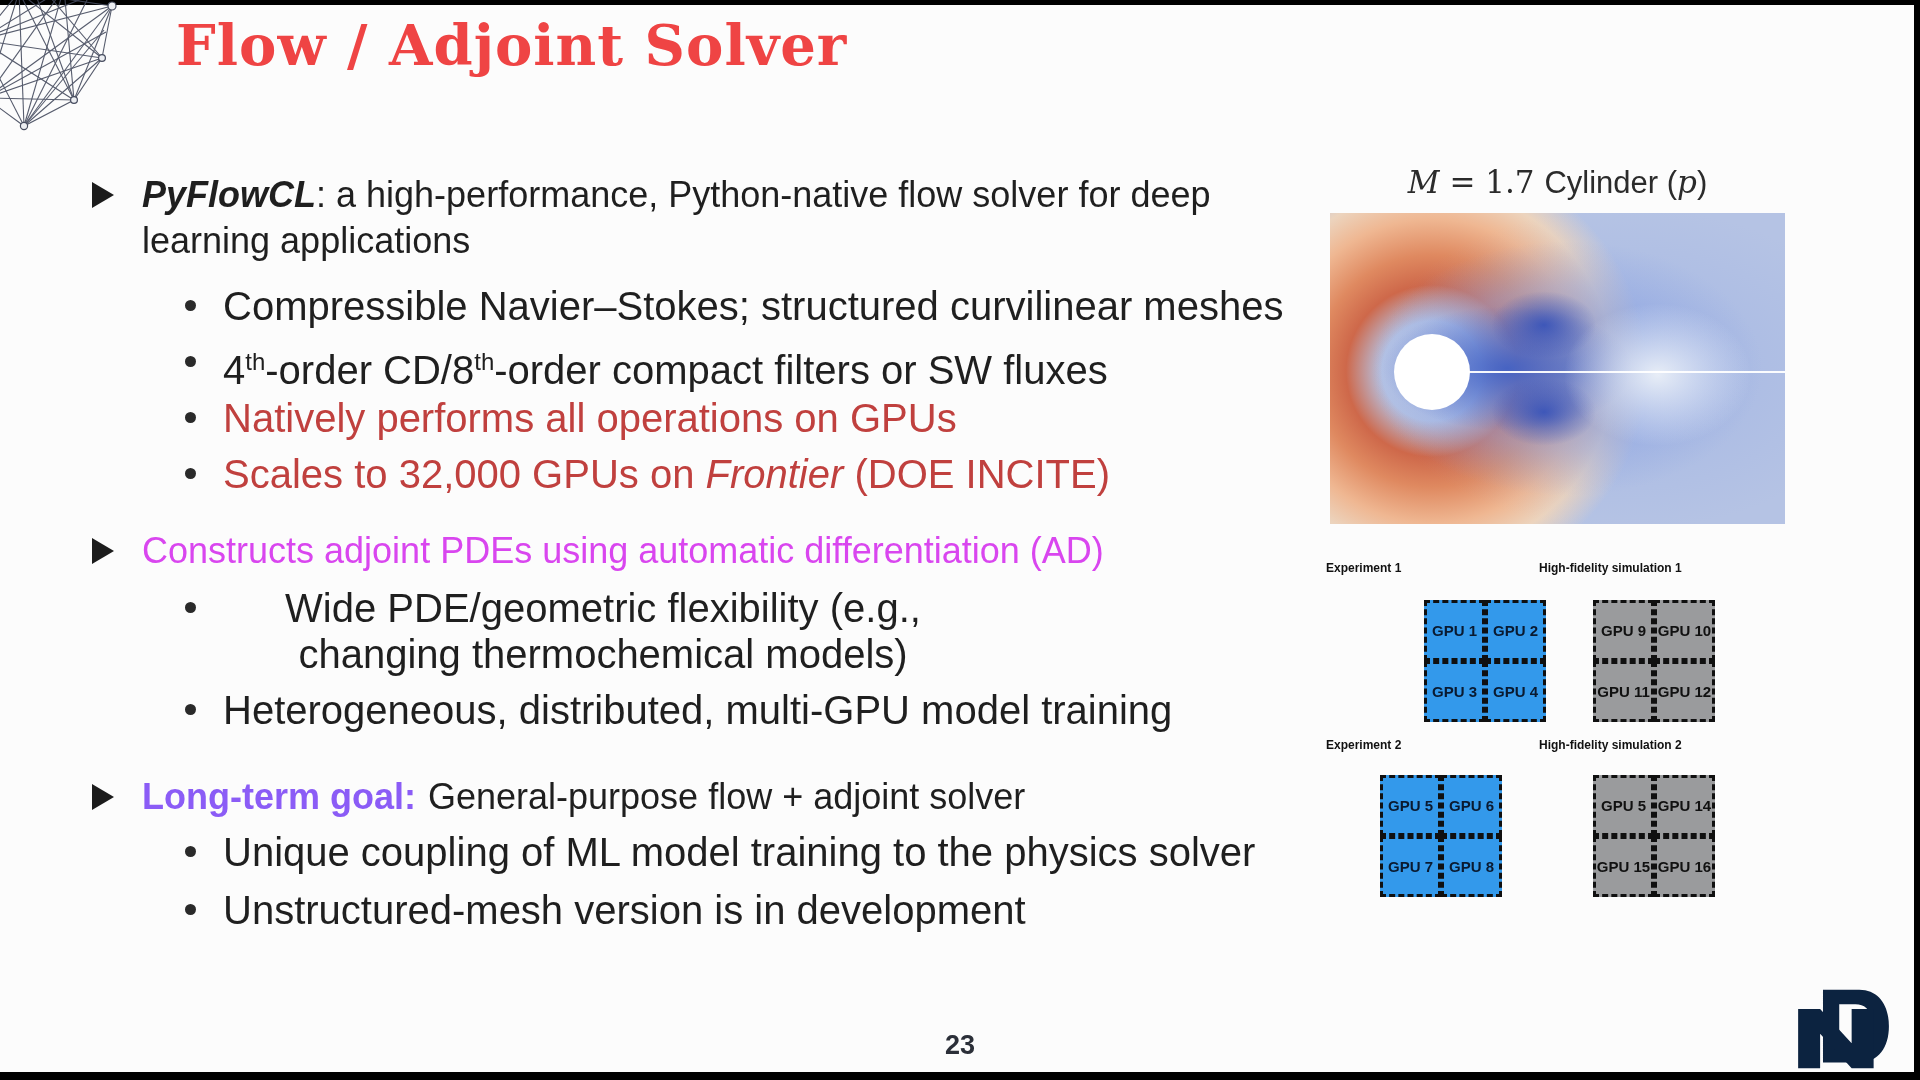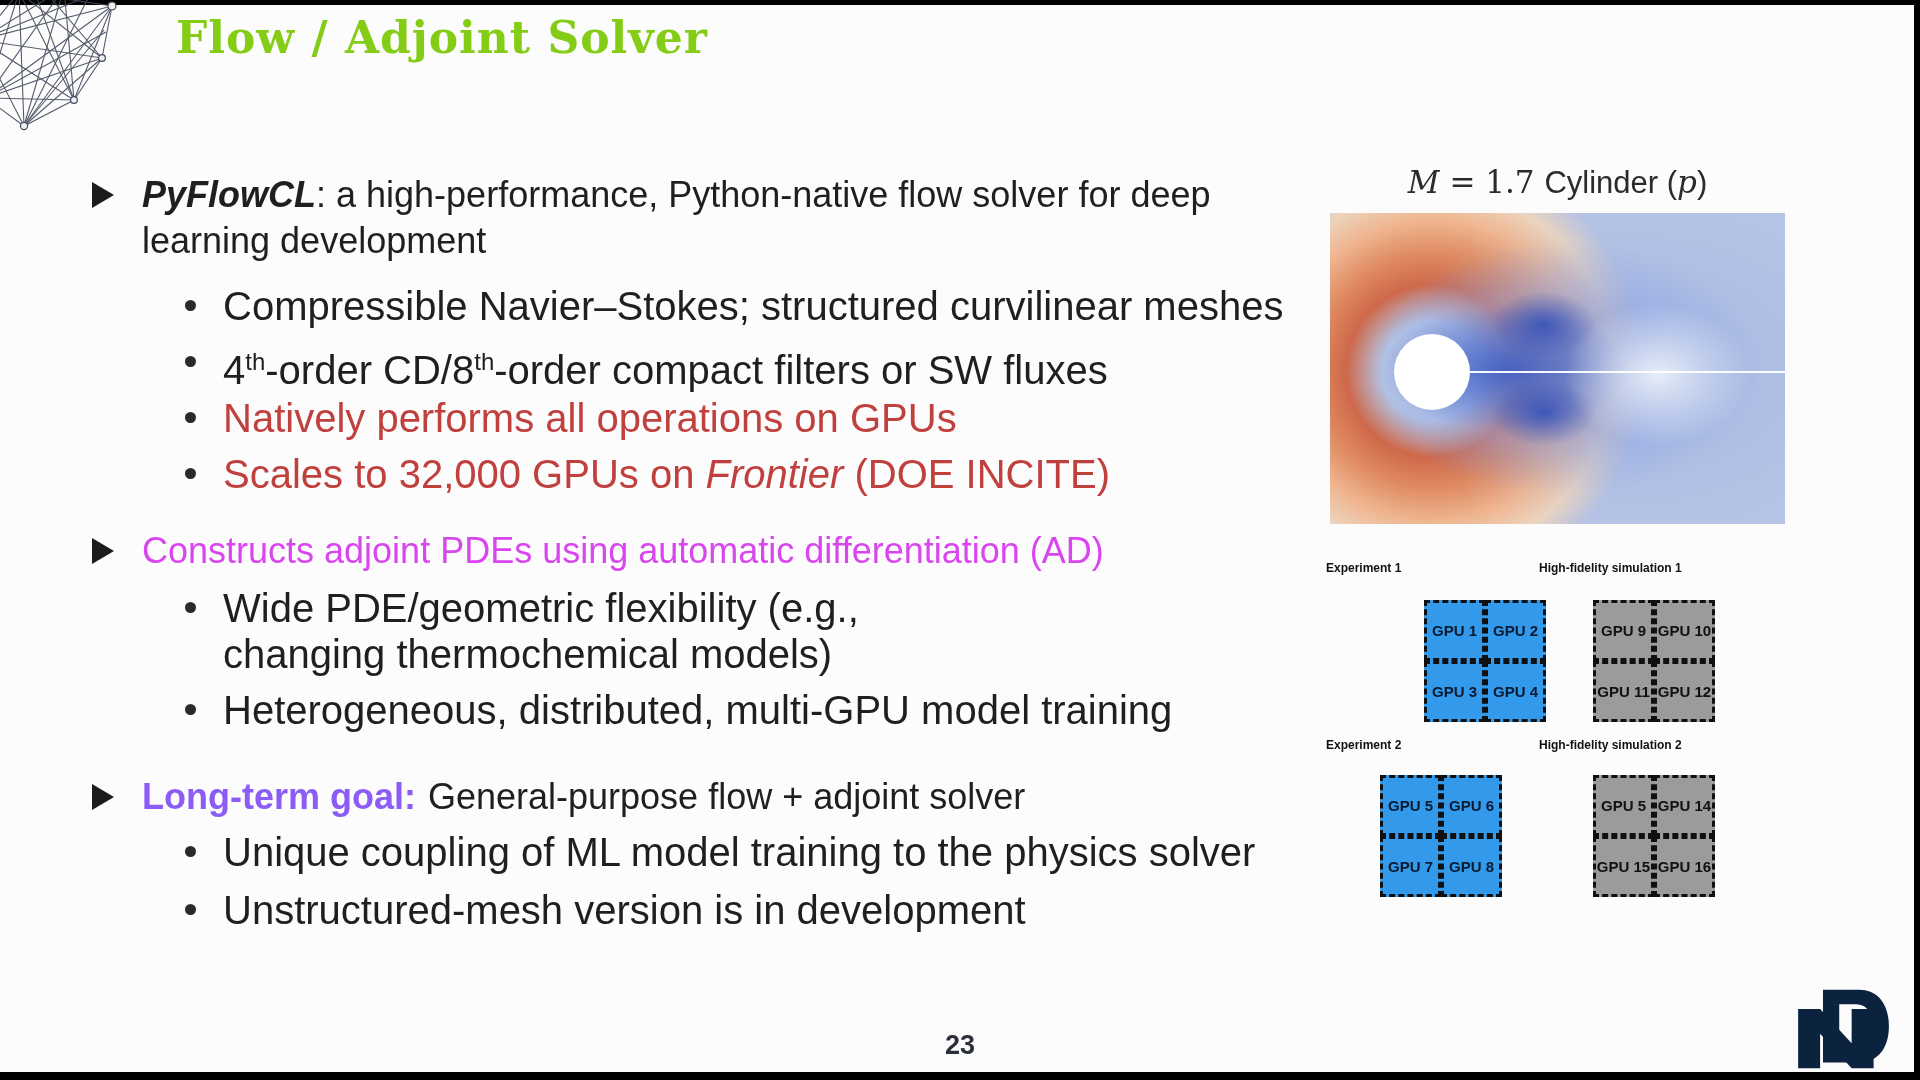--- a/index.html
+++ b/index.html
@@ -6,21 +6,21 @@
   body{width:1920px;height:1080px;position:relative;overflow:hidden;
        font-family:"Liberation Sans",sans-serif;-webkit-font-smoothing:antialiased;}
   .slide{position:absolute;left:0;top:5px;width:1914px;height:1067px;background:#fcfcfc;}
   .frame-bar{position:absolute;background:#000;}
   #bar-top{left:0;top:0;width:1920px;height:5px;}
   #bar-bottom{left:0;top:1072px;width:1920px;height:8px;}
   #bar-right{left:1914px;top:0;width:6px;height:1080px;}
 
   
   .title{position:absolute;left:176px;top:12px;font-family:"DejaVu Serif",serif;
-         font-size:44px;font-weight:600;color:#84cc16;letter-spacing:1px;}
+         font-size:56px;font-weight:600;color:#ef4444;letter-spacing:1px;}
 
   
   .meshlogo{position:absolute;left:-6px;top:0;width:132px;height:172px;}
 
   
   .mainb{position:absolute;left:92px;color:#1f1f1f;}
   .mainb .tri{position:absolute;left:0;top:10px;width:0;height:0;
               border-left:22px solid #1c1c1c;border-top:13px solid transparent;
               border-bottom:13px solid transparent;}
   .mainb .txt{margin-left:50px;font-size:36px;line-height:46px;}
@@ -114,21 +114,21 @@
       <circle cx="30" cy="126" r="3.6"></circle>
     <circle cx="-8" cy="98" r="3"></circle>
   </g>
 </svg>
 
 <div class="title">Flow / Adjoint Solver</div>
 
 <div class="mainb" style="top:172px;">
   <span class="tri"></span>
   <div class="txt" style="width:1100px;">
-    <span class="lead-italic">PyFlowCL</span><span>: a high-performance, Python-native flow solver for deep learning development</span>
+    <span class="lead-italic">PyFlowCL</span><span>: a high-performance, Python-native flow solver for deep learning applications</span>
   </div>
 </div>
 <div class="sub" style="top:283px;">
   <span class="dot"></span>
   <div class="txt">Compressible Navier–Stokes; structured curvilinear meshes</div>
 </div>
 <div class="sub" style="top:339px;">
   <span class="dot"></span>
   <div class="txt"><span>4</span><sup>th</sup><span>-order CD/8</span><sup>th</sup><span>-order compact filters or SW fluxes</span></div>
 </div>
@@ -138,21 +138,21 @@
 </div>
 <div class="sub" style="top:451px;">
   <span class="dot"></span>
   <div class="txt red"><span>Scales to 32,000 GPUs on </span><span style="font-style:italic;">Frontier</span><span> (DOE INCITE)</span></div>
 </div>
 
 <div class="mainb" style="top:528px;">
   <span class="tri"></span>
   <div class="txt blue" style="width:1150px;">Constructs adjoint PDEs using automatic differentiation (AD)</div>
 </div>
-<div class="sub" style="top:585px;">
+<div class="sub" style="top:585px;text-align:center;">
   <span class="dot"></span>
   <div class="txt" style="max-width:760px;">Wide PDE/geometric flexibility (e.g., changing thermochemical models)</div>
 </div>
 <div class="sub" style="top:687px;">
   <span class="dot"></span>
   <div class="txt">Heterogeneous, distributed, multi-GPU model training</div>
 </div>
 
 <div class="mainb" style="top:774px;">
   <span class="tri"></span>

